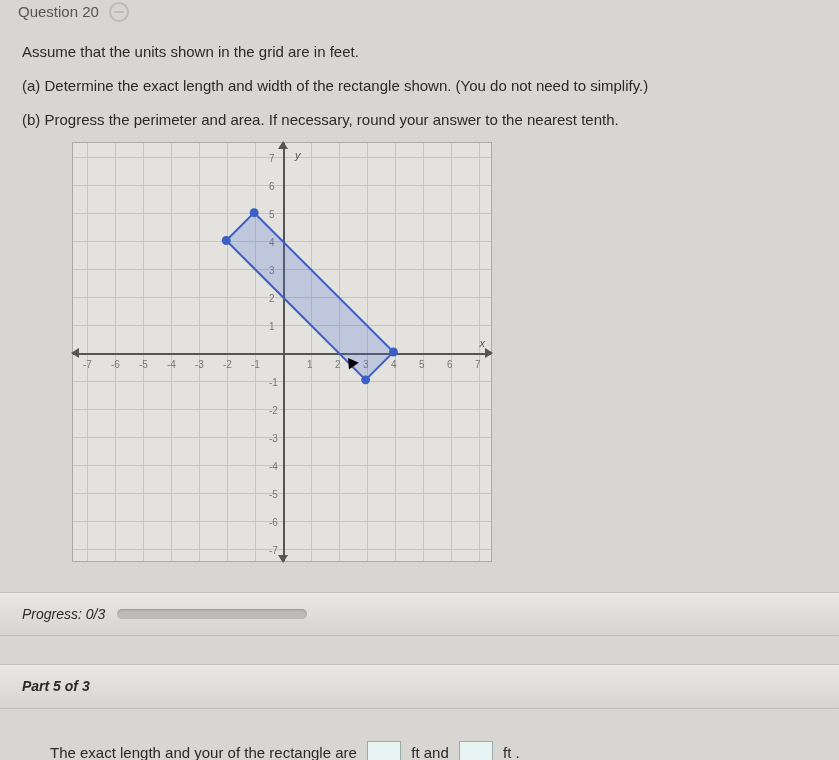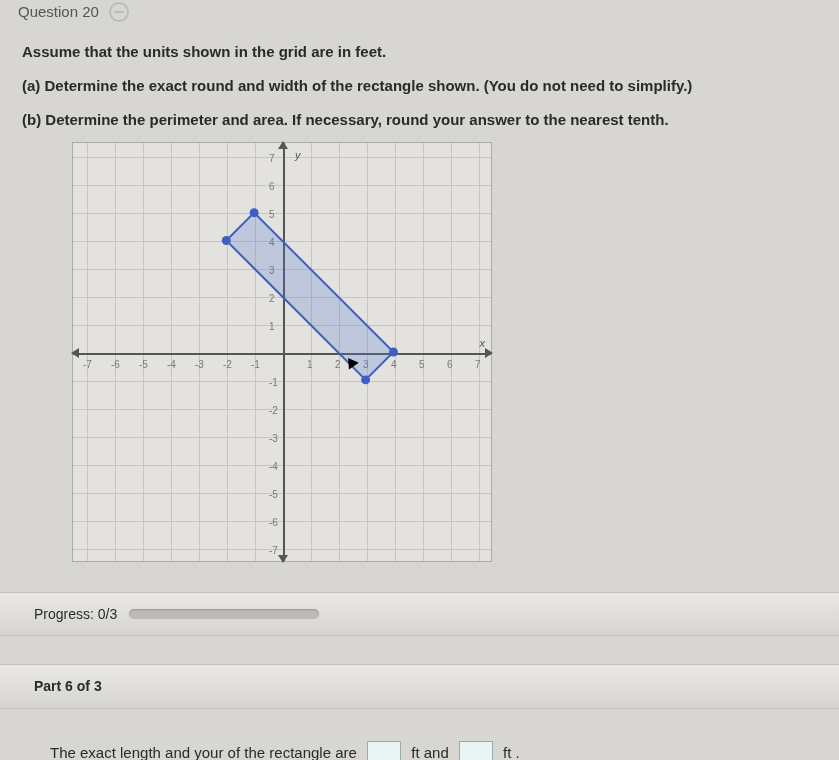--- a/index.html
+++ b/index.html
@@ -25,21 +25,21 @@
     border:2px solid #bbb; display:inline-block;
     position:relative;
   }
   .q-icon::after{
     content:''; position:absolute; left:3px; top:7px;
     width:10px; height:2px; background:#bbb; border-radius:1px;
   }
   .problem {
     padding: 8px 22px 12px 22px;
   }
-  .problem p { margin-bottom: 10px; font-weight: bold; }
+  .problem p { margin-bottom: 10px; }
   .graph-wrap {
     margin: 8px 0 0 50px;
     border:1px solid #aaa;
     width:420px; height:420px;
     position:relative;
     background:
       linear-gradient(#e4e2de,#e4e2de);
   }
   .grid {
     position:absolute; inset:0;
@@ -70,24 +70,25 @@
     position:absolute; width:0;height:0;
     border-left:6px solid transparent;
     border-right:6px solid transparent;
     border-bottom:10px solid #000;
     transform:rotate(-35deg);
   }
   .progress-row, .part-row {
     background: linear-gradient(#e9e8e5,#d6d4d0);
     border-top:1px solid #c2c0bc;
     border-bottom:1px solid #c2c0bc;
-    padding: 10px 34px;
+    padding: 10px 22px;
     margin-top: 18px;
     display:flex; align-items:center; gap:12px;
     font-size:14px;
+    font-style:italic;
   }
   .part-row { font-weight:700; margin-top:28px; }
   .progress-bar {
     flex:0 0 190px; height:10px; border-radius:5px;
     background:#bdbbb7;
     box-shadow: inset 0 1px 2px rgba(0,0,0,.2);
   }
   .answer-area {
     padding: 32px 50px;
     font-size:15px;
@@ -101,22 +102,22 @@
 </head>
 <body>
 
 <div class="header">
   <span class="q-title">Question 20</span>
   <span class="q-icon"></span>
 </div>
 
 <div class="problem">
   <p>Assume that the units shown in the grid are in feet.</p>
-  <p>(a) Determine the exact round and width of the rectangle shown. (You do not need to simplify.)</p>
-  <p>(b) Determine the perimeter and area. If necessary, round your answer to the nearest tenth.</p>
+  <p>(a) Determine the exact length and width of the rectangle shown. (You do not need to simplify.)</p>
+  <p>(b) Progress the perimeter and area. If necessary, round your answer to the nearest tenth.</p>
 
   <div class="graph-wrap">
     <div class="grid" id="grid">
         <div class="gline-v" style="left: 14px;"></div>
         <div class="gline-h" style="top: 406px;"></div>
         <div class="gline-v" style="left: 42px;"></div>
         <div class="gline-h" style="top: 378px;"></div>
         <div class="gline-v" style="left: 70px;"></div>
         <div class="gline-h" style="top: 350px;"></div>
         <div class="gline-v" style="left: 98px;"></div>
@@ -192,21 +193,21 @@
     <span class="cursor" style="left:272px; top:214px;"></span>
   </div>
 </div>
 
 <div class="progress-row">
   <span>Progress: 0/3</span>
   <div class="progress-bar"></div>
 </div>
 
 <div class="part-row">
-  <span>Part 6 of 3</span>
+  <span>Part 5 of 3</span>
 </div>
 
 <div class="answer-area">
   <span>The exact length and your of the rectangle are</span>
   <span class="blank"></span>
   <span>ft</span>
   <span>and</span>
   <span class="blank"></span>
   <span>ft .</span>
 </div>

